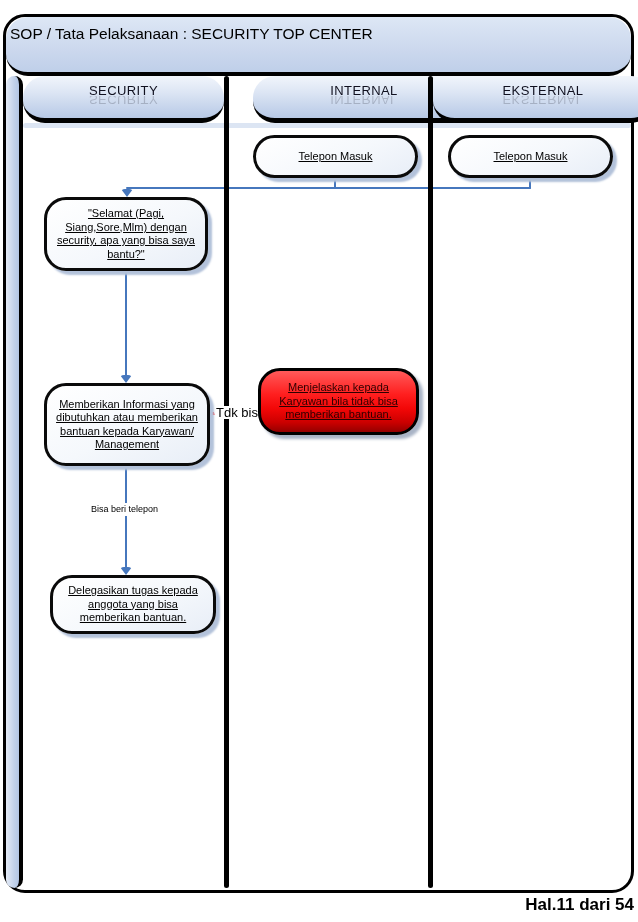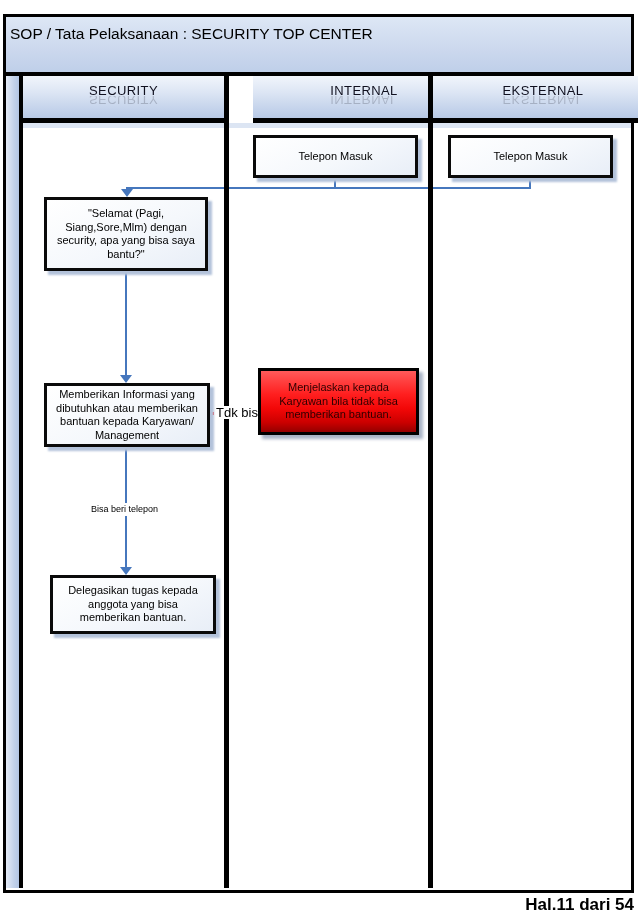--- a/index.html
+++ b/index.html
@@ -1,17 +1,17 @@
 <!DOCTYPE html>
 <html><head>
 <meta charset="utf-8">
 <style>
   html,body{margin:0;padding:0;background:#ffffff;}
   body{width:638px;height:922px;position:relative;font-family:"Liberation Sans",sans-serif;color:#000;}
-  .abs{position:absolute;box-sizing:border-box;}
+  .abs{position:absolute;box-sizing:border-box;border-radius:22px;}
 
   
   .frame{left:3px;top:14px;width:631px;height:879px;border:3px solid #000;background:#fff;}
 
   
   .titlebar{left:6px;top:17px;width:625px;height:59px;border-bottom:4px solid #000;
     background:linear-gradient(180deg,#dde7f5 0%,#cdd9ee 55%,#bfcfe9 100%);
     padding:7px 6px 0 4px;font-size:15.5px;line-height:20px;z-index:1;}
 
   
@@ -29,25 +29,25 @@
     padding-top:7px;font-size:13px;letter-spacing:.4px;color:#10101f;}
   .hdr .refl{display:block;transform:scaleY(-1);opacity:.20;height:11px;overflow:hidden;margin-top:-2px;}
   .hdr-sec{left:23px;width:201px;} .hdr-int{left:229px;width:222px;margin-left:24px;} .hdr-eks{left:433px;width:220px;}
   .hdr-shadow{left:23px;top:123px;width:608px;height:5px;background:rgba(178,198,228,.45);z-index:0;}
 
   
   .node{border:3px solid #0a0a0a;z-index:5;
     background:linear-gradient(155deg,#ffffff 0%,#f5f8fc 55%,#e8eef7 100%);
     box-shadow:4px 4px 2px #b3c2da;
     display:flex;align-items:center;justify-content:center;text-align:center;
-    font-size:11px;line-height:13.5px;padding:2px 5px;}
+    font-size:11px;line-height:13.5px;padding:2px 5px;text-decoration:underline;}
   .n-tel-int{left:253px;top:135px;width:165px;height:43px;}
   .n-tel-eks{left:448px;top:135px;width:165px;height:43px;}
   .n-greet{left:44px;top:197px;width:164px;height:74px;}
-  .n-info{left:44px;top:383px;width:166px;height:64px;}
+  .n-info{left:44px;top:383px;width:166px;height:83px;}
   .n-deleg{left:50px;top:575px;width:166px;height:59px;}
   .n-red{left:258px;top:368px;width:161px;height:67px;border:3px solid #000;color:#2e0000;
     background:linear-gradient(180deg,#ff5a5a 0%,#ff1f1f 38%,#f20707 62%,#cc0000 84%,#950000 100%);
     box-shadow:4px 4px 3px #a9b4c6;}
 
   
   .bl{background:#4677bd;z-index:2;}
   .stub-int{left:334px;top:177px;width:2px;height:12px;}
   .stub-eks{left:529px;top:177px;width:2px;height:12px;}
   .hline{left:126px;top:187px;width:405px;height:2px;}

